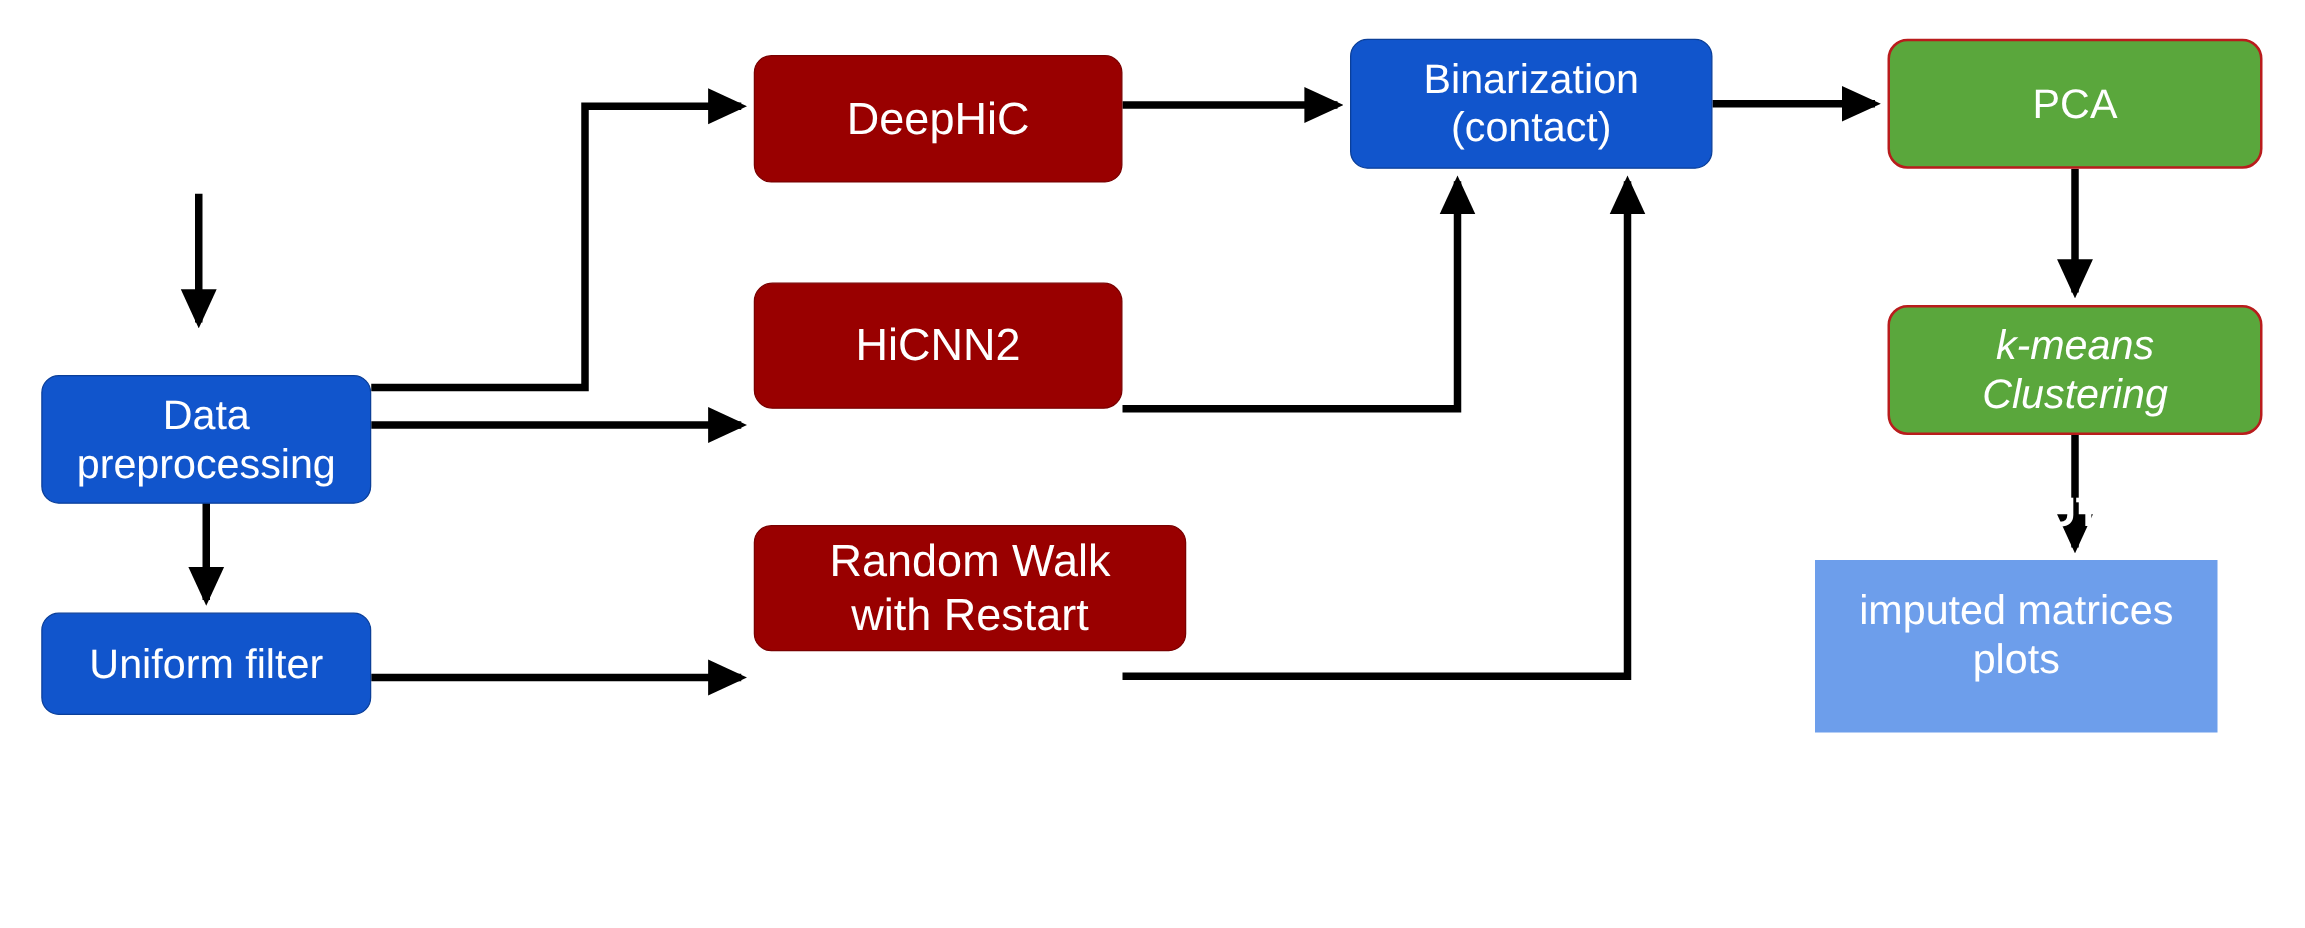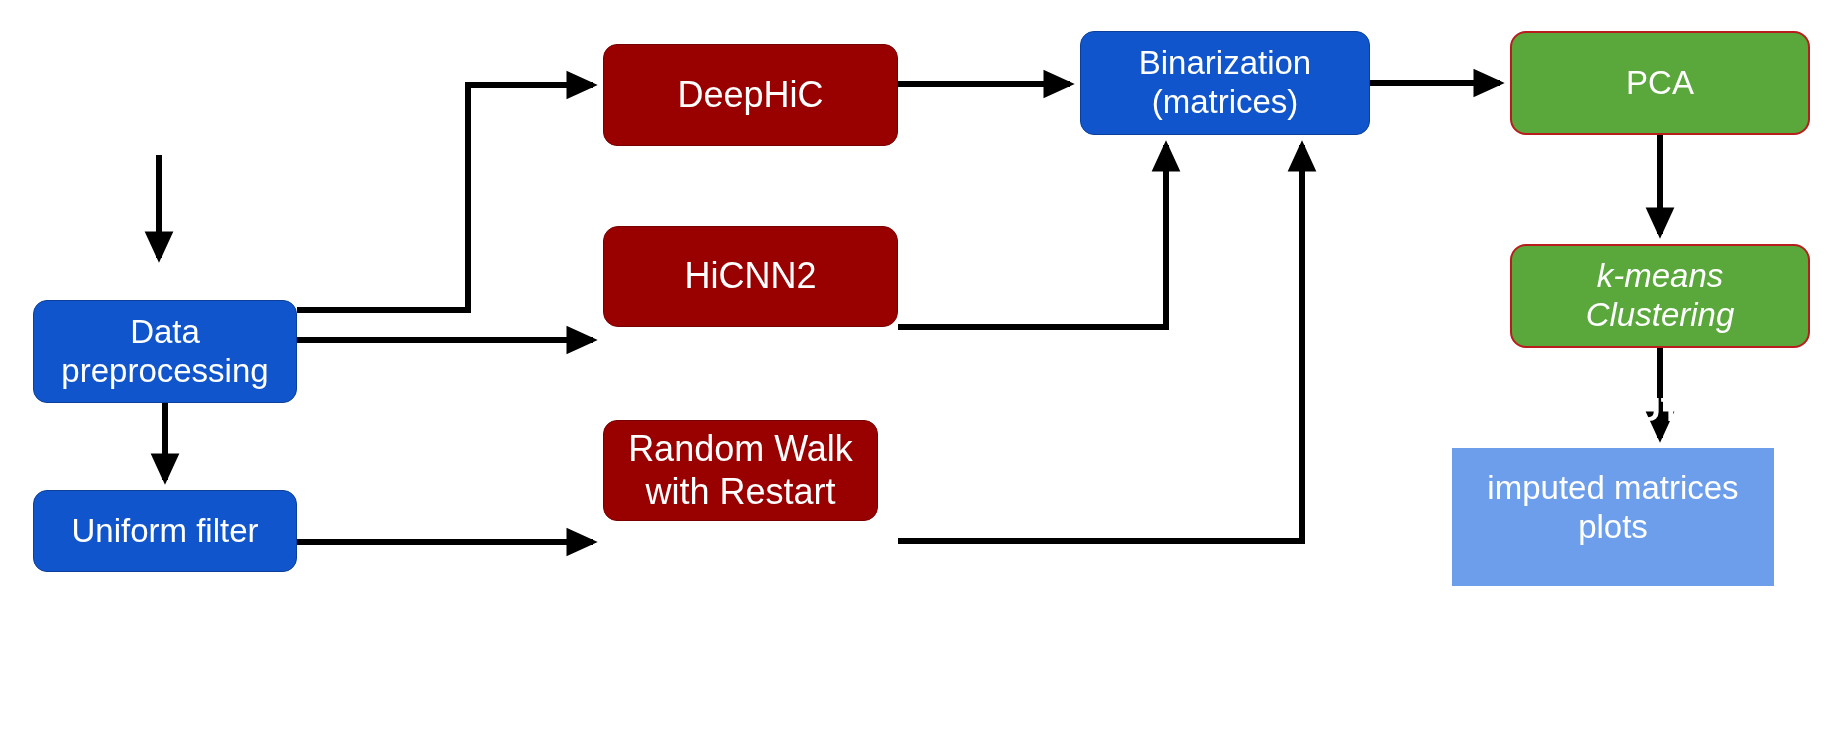--- a/index.html
+++ b/index.html
@@ -115,28 +115,28 @@
   </div>
 
   <div class="node model-node" style="left: 603px; top: 44px; width: 295px; height: 102px;">
     <span class="label">DeepHiC</span>
   </div>
 
   <div class="node model-node" style="left: 603px; top: 226px; width: 295px; height: 101px; border-radius: 15px;">
     <span class="label">HiCNN2</span>
   </div>
 
-  <div class="node model-node" style="left: 603px; top: 420px; width: 275px; height: 101px;">
+  <div class="node model-node" style="left: 603px; top: 420px; width: 346px; height: 101px;">
     <span class="label">Random Walk
 with Restart</span>
   </div>
 
   <div class="node proc-node" style="left: 1080px; top: 31px; width: 290px; height: 104px;">
     <span class="label">Binarization
-(matrices)</span>
+(contact)</span>
   </div>
 
   <div class="node analysis-node" style="left: 1510px; top: 31px; width: 300px; height: 104px;">
     <span class="label">PCA</span>
   </div>
 
   <div class="node analysis-node" style="left: 1510px; top: 244px; width: 300px; height: 104px; font-style: italic;">
     <span class="label">k-means
 Clustering</span>
   </div>

